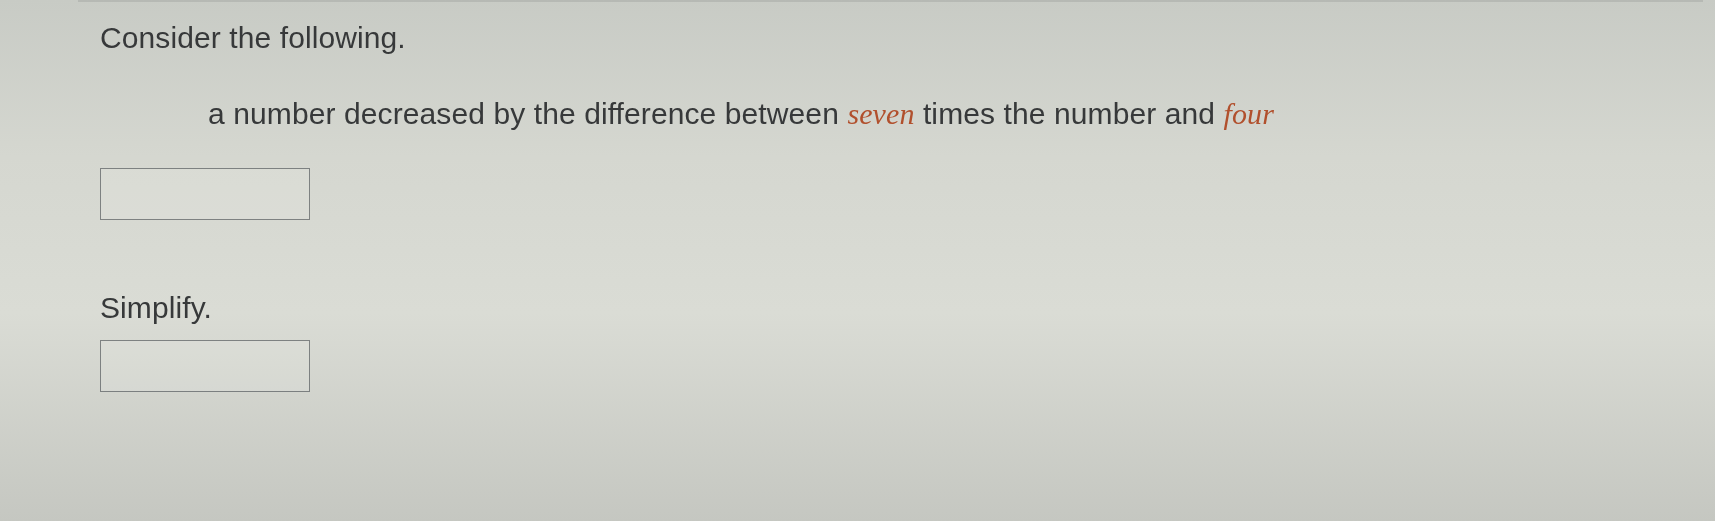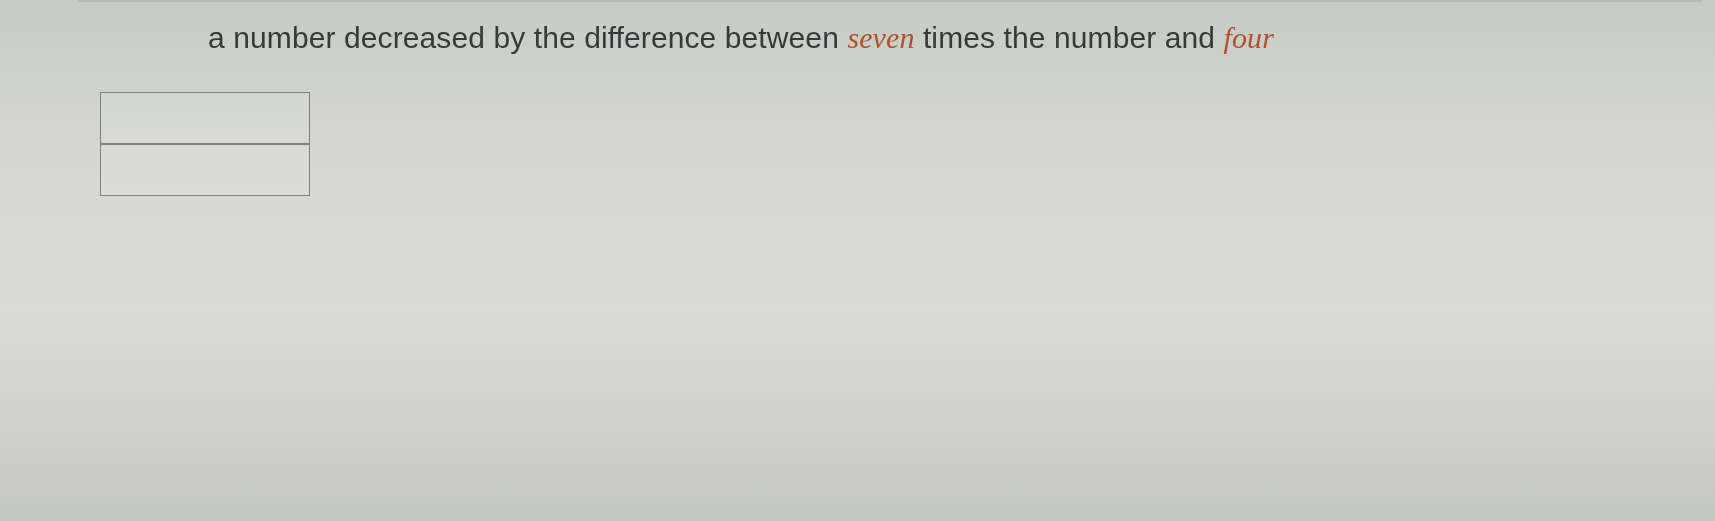--- a/index.html
+++ b/index.html
@@ -66,24 +66,26 @@
     font-style: italic;
     font-family: Georgia, "Times New Roman", serif;
     font-weight: 400;
   }
 </style>
 </head>
 <body>
 
 <div class="frame">
 
+  <div class="line intro">Consider the following.</div>
 
   <div class="line phrase">
     <span>a number decreased by the difference between </span><span class="hl">seven</span><span> times the number and </span><span class="hl">four</span>
   </div>
 
 
   <input type="text" class="input-field" value="" style="">
 
+  <div class="line simplify-label">Simplify.</div>
 
   <input type="text" class="input-field" value="" style="">
 
 </div>
 
 </body></html>

